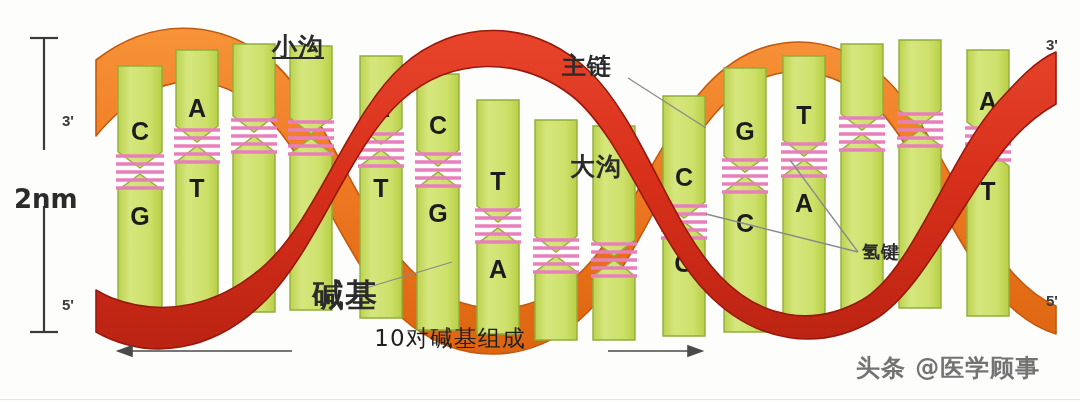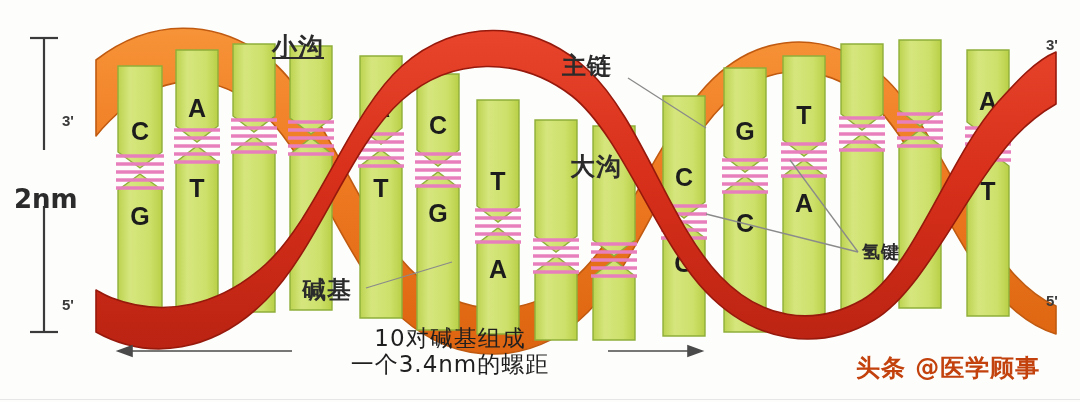--- a/index.html
+++ b/index.html
@@ -16,42 +16,42 @@
     font-family:"DejaVu Sans","Liberation Sans",sans-serif;
     font-weight:700;
     color:#2b2b2b;
     position:absolute;
     white-space:nowrap;
     letter-spacing:1px;
   }
   .lbl-minor{left:272px;top:30px;font-size:25px;text-decoration:underline;}
   .lbl-backbone{left:562px;top:50px;font-size:24px;text-align:center;}
   .lbl-major{left:570px;top:150px;font-size:25px;}
-  .lbl-base{left:302px;top:274px;font-size:24px;font-family:Liberation Serif, serif;}
+  .lbl-base{left:312px;top:274px;font-size:32px;font-family:Liberation Serif, serif;}
   .lbl-hbond{left:862px;top:240px;font-size:18px;}
   .lbl-2nm{left:14px;top:160px;font-size:26px;font-weight:700;letter-spacing:0;margin-top:24px;}
   .prime{
     position:absolute;color:#3a3a3a;font-weight:700;font-size:15px;
     font-family:"Liberation Sans",sans-serif;
   }
   .p-3l{left:62px;top:112px;}
   .p-5l{left:62px;top:296px;}
   .p-3r{left:1046px;top:36px;}
   .p-5r{left:1046px;top:292px;}
   .pitch{
     position:absolute;text-align:center;color:#1f1f1f;font-weight:400;
     font-family:"DejaVu Sans","Liberation Sans",sans-serif;
     line-height:1.12;
   }
   .pitch-l1{left:290px;top:326px;width:320px;font-size:23px;letter-spacing:1px;}
   .pitch-l2{left:290px;top:352px;width:320px;font-size:23px;letter-spacing:1px;}
   .wm{
     position:absolute;left:856px;top:352px;
     font-family:"DejaVu Sans","Liberation Sans",sans-serif;
-    font-size:24px;font-weight:700;color:#c2410c;
+    font-size:24px;font-weight:700;color:#737373;
     letter-spacing:1px;white-space:nowrap;
   }
   .sep{position:absolute;left:0;top:399px;width:1080px;height:1px;background:#e6e6e6;}
 </style>
 </head>
 <body>
 
 <div id="stage">
 
   <svg width="1080" height="402" viewBox="0 0 1080 402">
@@ -339,17 +339,16 @@
   <div class="cn lbl-hbond">氢键</div>
 
   <div class="cn lbl-2nm">2nm</div>
 
   <div class="prime p-3l">3'</div>
   <div class="prime p-5l">5'</div>
   <div class="prime p-3r">3'</div>
   <div class="prime p-5r">5'</div>
 
   <div class="pitch pitch-l1">10对碱基组成</div>
-  <div class="pitch pitch-l2">一个3.4nm的螺距</div>
 
   <div class="wm">头条 @医学顾事</div>
   <div class="sep"></div>
 </div>
 
 </body></html>

